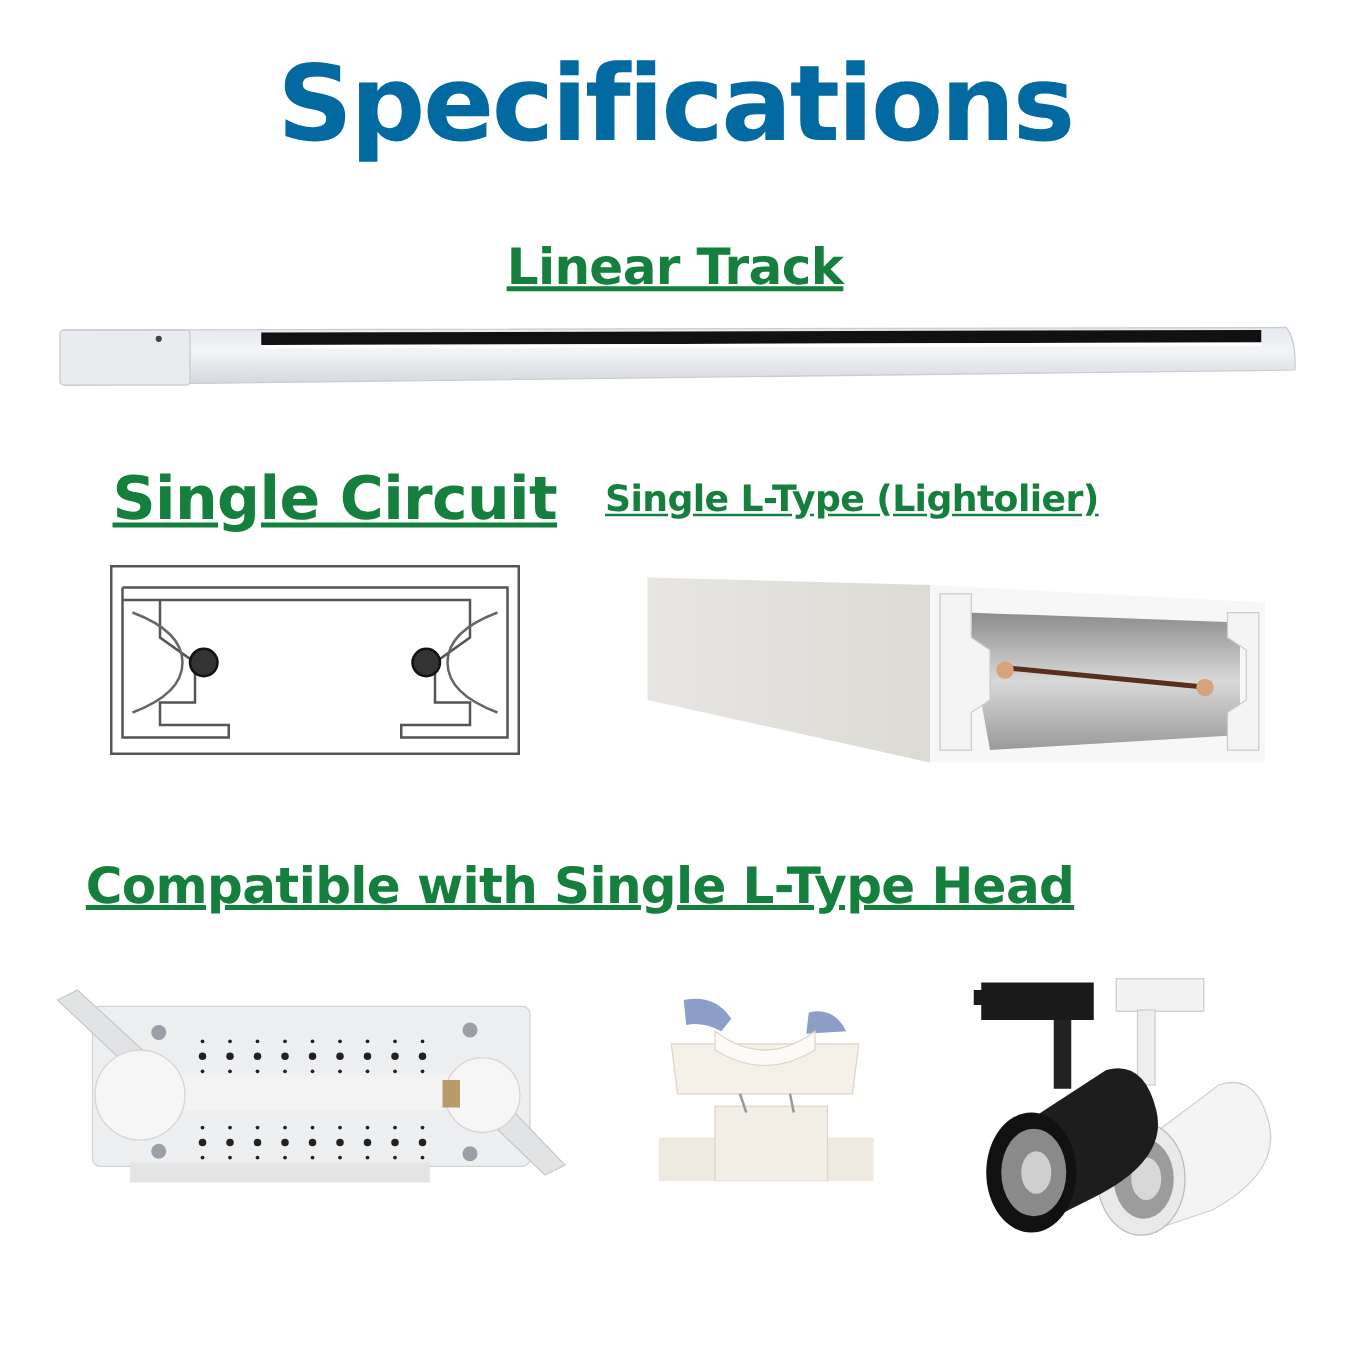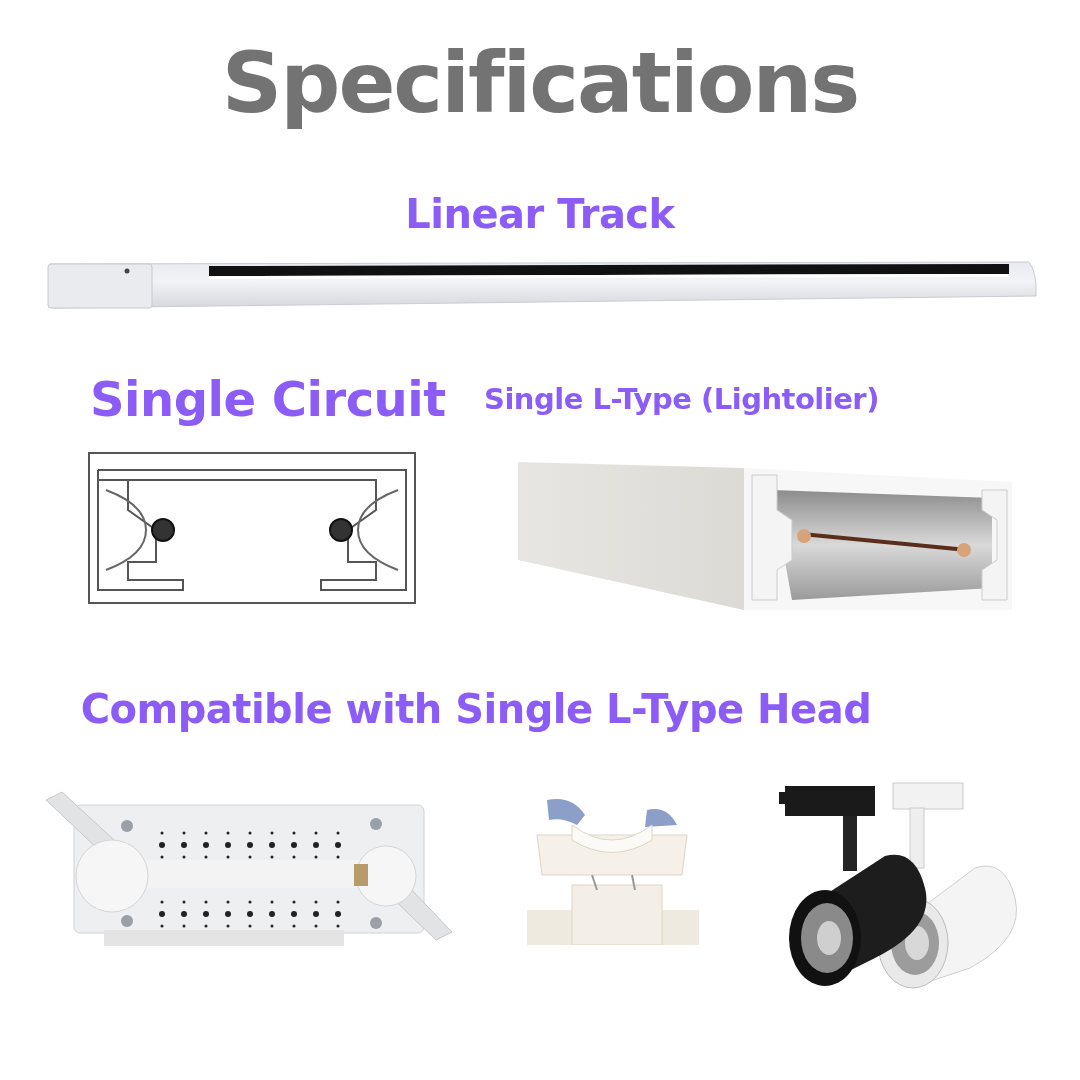--- a/index.html
+++ b/index.html
@@ -1,23 +1,23 @@
 <!DOCTYPE html>
 <html><head>
 <meta charset="utf-8">
 <style>
   html, body { margin:0; padding:0; background:#ffffff; }
   body { width:1080px; height:1080px; position:relative; overflow:hidden; font-family:"Liberation Sans", sans-serif; }
   .abs { position:absolute; }
-  .title { left:0; width:1080px; top:28px; text-align:center; font-family:"DejaVu Sans", sans-serif; font-weight:bold; font-size:84px; letter-spacing:-2px; color:#737373; line-height:110px; }
-  .h { font-family:"DejaVu Sans", sans-serif; font-weight:bold; color:#8b5cf6; white-space:nowrap; letter-spacing:-0.5px; }
+  .title { left:0; width:1080px; top:28px; text-align:center; font-family:"DejaVu Sans", sans-serif; font-weight:bold; font-size:84px; letter-spacing:-2px; color:#0369a1; line-height:110px; }
+  .h { font-family:"DejaVu Sans", sans-serif; font-weight:bold; color:#15803d; white-space:nowrap; letter-spacing:-0.5px;text-decoration:underline; }
   .h-linear { left:0; width:1080px; top:190px; text-align:center; font-size:40px; line-height:48px; }
   .h-single { left:90px; top:374px; font-size:48px; line-height:50px; }
   .h-ltype { left:484px; top:374px; font-size:29px; line-height:50px; }
-  .h-compat { left:0; width:928px; top:684px; text-align:center; font-size:40px; line-height:50px;padding-left:12px; }
+  .h-compat { left:0; width:928px; top:684px; text-align:center; font-size:40px; line-height:50px; }
   svg { display:block; }
 </style>
 </head>
 <body>
 
 <div class="abs title">Specifications</div>
 
 <div class="abs h h-linear">Linear Track</div>
 
 <div class="abs" style="left:44px;top:252px;">

